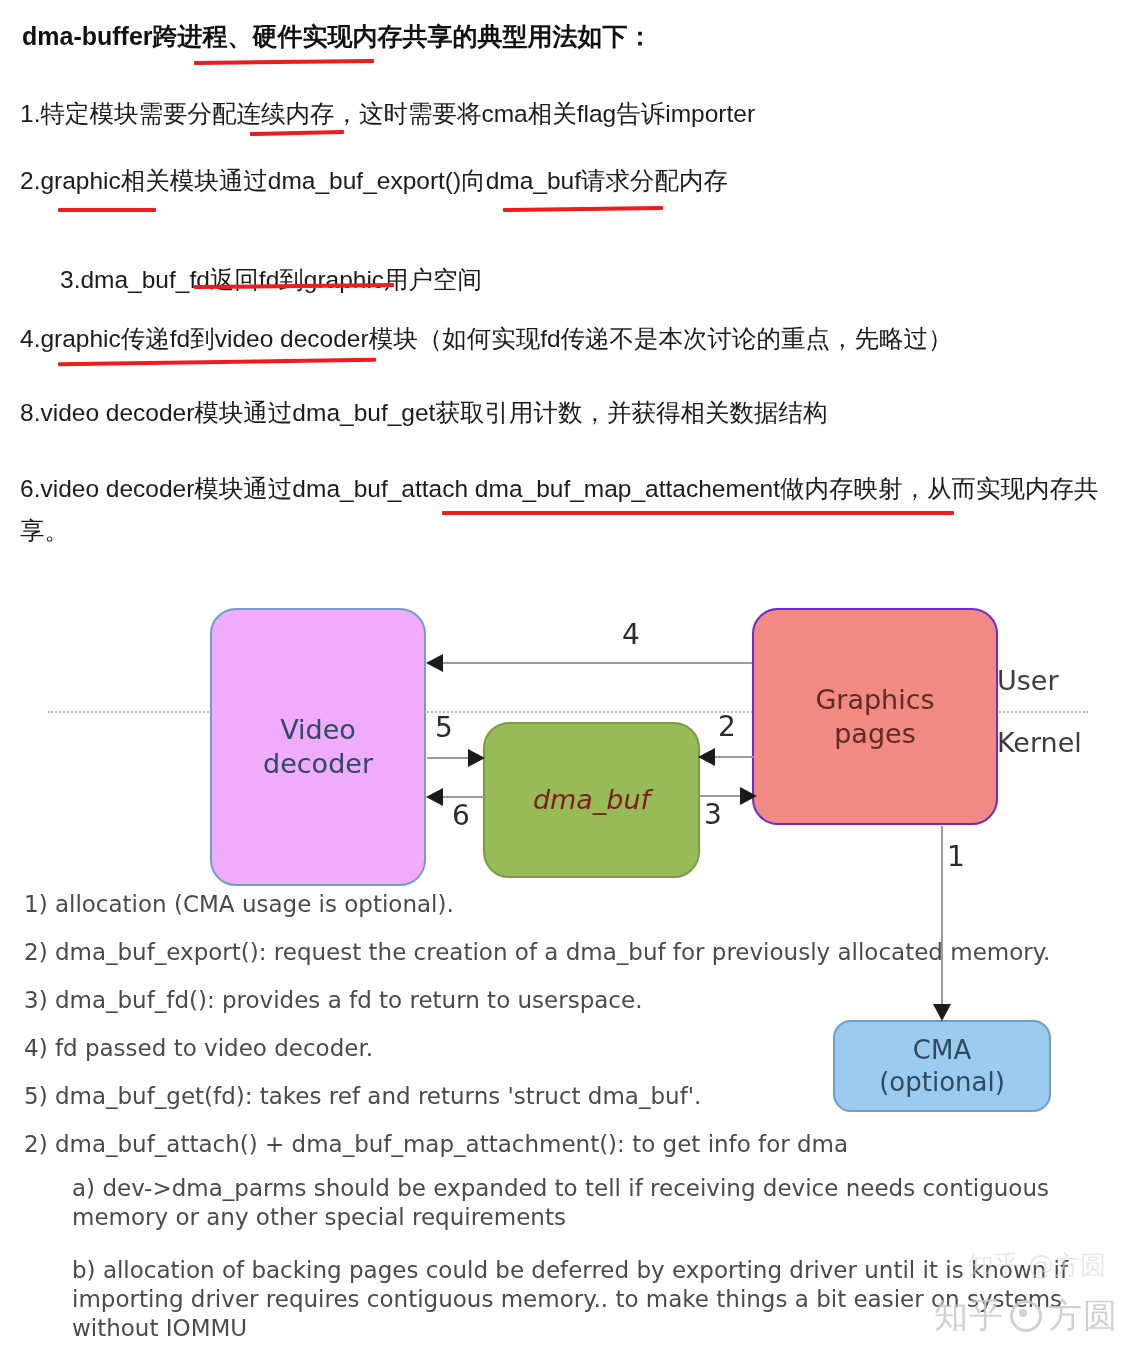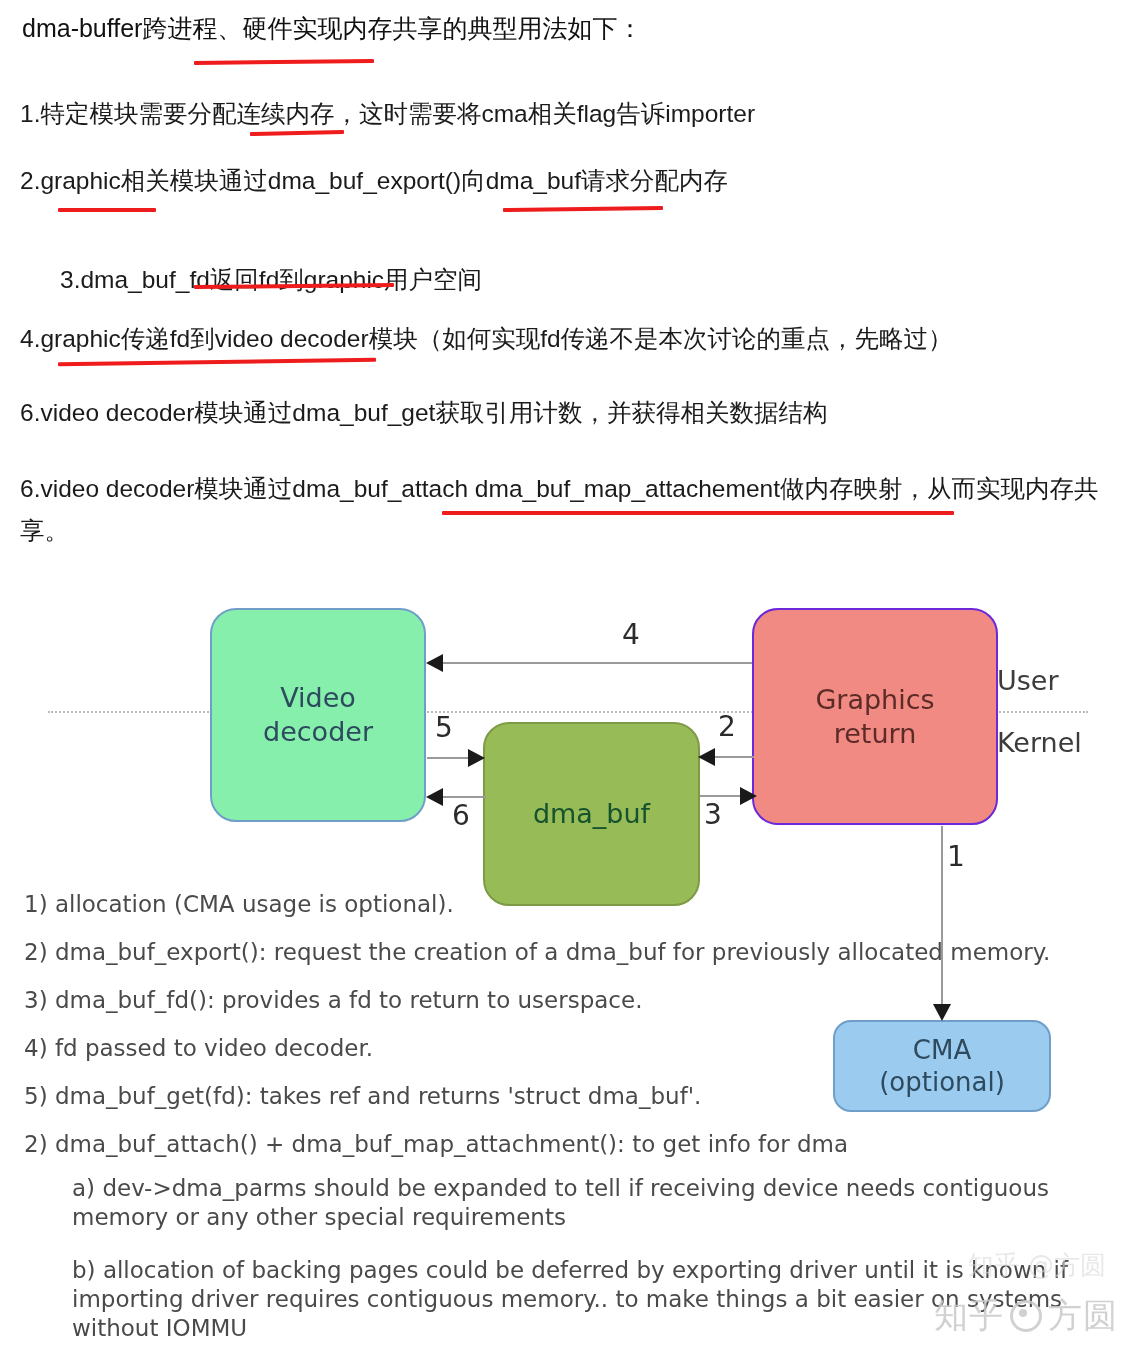--- a/index.html
+++ b/index.html
@@ -18,23 +18,23 @@
 
   
   .article {
     position: absolute;
     left: 0; top: 0;
     width: 1136px;
   }
   .heading {
     position: absolute;
     left: 22px;
-    top: 12px;
+    top: 20px;
     font-size: 25px;
-    font-weight: normal;
+    font-weight: bold;
     letter-spacing: 0px;
     white-space: nowrap;
     color: #111;
   }
   .para {
     position: absolute;
     left: 20px;
     font-size: 24.5px;
     line-height: 42px;
     color: #1b1b1b;
@@ -65,31 +65,32 @@
     display: flex;
     align-items: center;
     justify-content: center;
     text-align: center;
     font-size: 27px;
     line-height: 34px;
     font-family: "DejaVu Sans", "Liberation Sans", sans-serif;
   }
   .node-video {
     left: 210px; top: 28px;
-    width: 216px; height: 214px;
-    background: #86efac;
+    width: 216px; height: 278px;
+    background: #f0abfc;
     border: 2px solid #6f9fc8;
     color: #2d4a5e;
   }
   .node-dmabuf {
     left: 483px; top: 142px;
-    width: 217px; height: 184px;
+    width: 217px; height: 156px;
     background: #97bb56;
     border: 2px solid #7d9a47;
-    color: #14532d;
+    color: #7f1d1d;
+    font-style: italic;
   }
   .node-graphics {
     left: 752px; top: 28px;
     width: 246px; height: 217px;
     background: #f08a82;
     border: 2px solid #6d28d9;
     color: #5d2b27;
   }
   .node-cma {
     left: 833px; top: 440px;
@@ -224,21 +225,21 @@
   <div class="para" style="top:160px;">2.graphic相关模块通过dma_buf_export()向dma_buf请求分配内存</div>
   <div class="uline" style="left:58px; top:208px; width:98px;"></div>
   <div class="uline" style="left:503px; top:207px; width:160px; transform:rotate(-0.7deg);"></div>
 
   <div class="para" style="top:259px;margin-left:40px;">3.dma_buf_fd返回fd到graphic用户空间</div>
   <div class="uline" style="left:194px; top:284px; width:200px; transform:rotate(-0.6deg);"></div>
 
   <div class="para" style="top:318px;">4.graphic传递fd到video decoder模块（如何实现fd传递不是本次讨论的重点，先略过）</div>
   <div class="uline" style="left:58px; top:360px; width:318px; transform:rotate(-0.8deg);"></div>
 
-  <div class="para" style="top:392px;">6.video decoder模块通过dma_buf_get获取引用计数，并获得相关数据结构</div>
+  <div class="para" style="top:392px;">8.video decoder模块通过dma_buf_get获取引用计数，并获得相关数据结构</div>
 
   <div class="para wrap" style="top:468px;">6.video decoder模块通过dma_buf_attach dma_buf_map_attachement做内存映射，从而实现内存共享。</div>
   <div class="uline" style="left:442px; top:511px; width:512px;"></div>
 
 </div>
 
 <div class="diagram">
 
   <div class="divider"></div>
 
@@ -249,21 +250,21 @@
     </div>
   </div>
 
   <div class="node node-dmabuf">
     <div>dma_buf</div>
   </div>
 
   <div class="node node-graphics">
     <div>
       <div>Graphics</div>
-      <div>return</div>
+      <div>pages</div>
     </div>
   </div>
 
   <div class="node node-cma">
     <div>
       <div>CMA</div>
       <div>(optional)</div>
     </div>
   </div>
 

